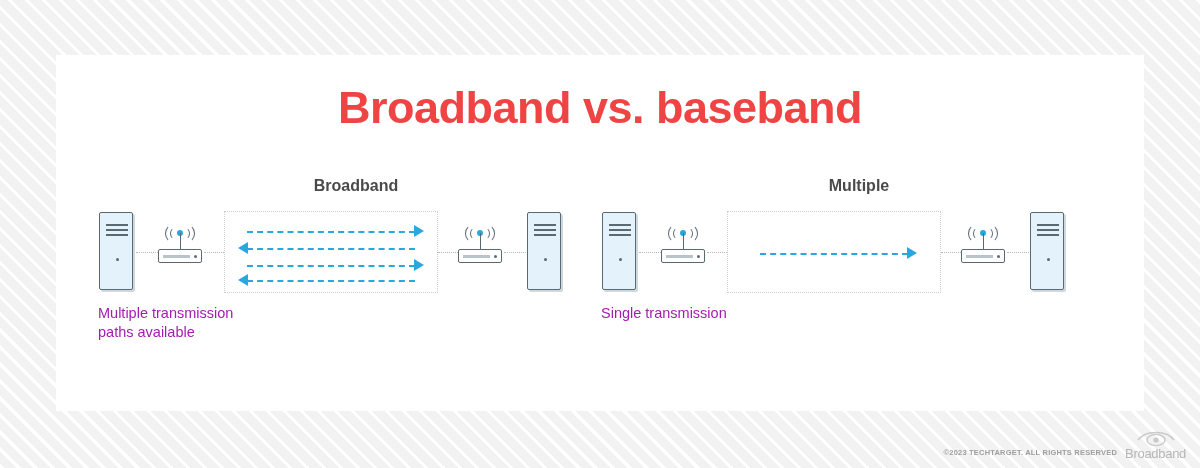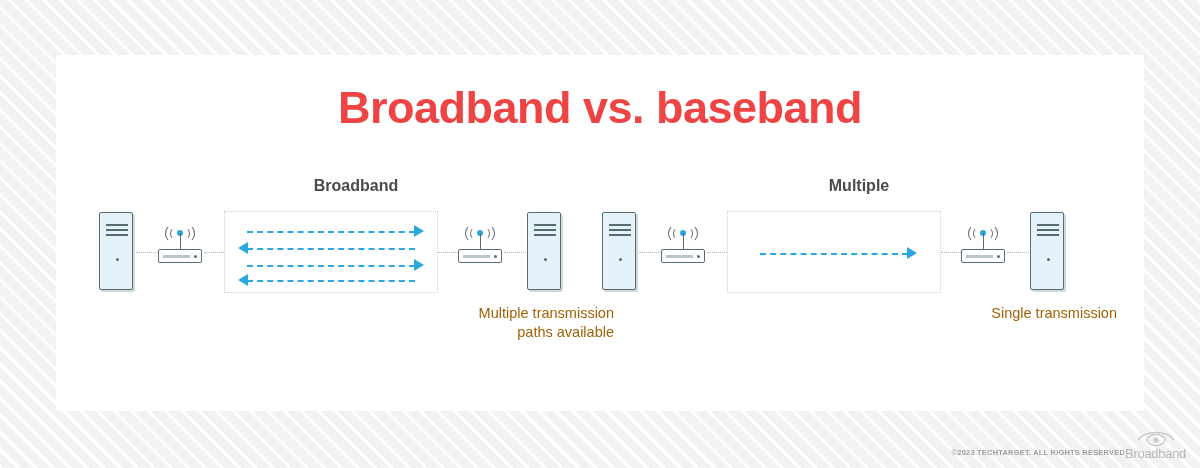--- a/index.html
+++ b/index.html
@@ -65,24 +65,24 @@
     font-weight: bold;
     color: #4a4a4c;
     white-space: nowrap;
   }
 
   .panel-caption {
     position: absolute;
     top: 127px;
     left: 0;
     width: 516px;
-    text-align: right;
+    text-align: left;
     font-size: 14.5px;
     line-height: 19px;
-    color: #a16207;
+    color: #a21caf;
   }
   .panel-caption span { display: block; }
 
   
   .diagram {
     position: absolute;
     top: 34px;
     left: 0;
     width: 516px;
     height: 90px;
@@ -252,21 +252,21 @@
     border-right: 10px solid #29a8e0;
   }
 
   
   #footer {
     position: absolute;
     right: 14px;
     bottom: 8px;
     display: flex;
     align-items: flex-end;
-    gap: 0;
+    gap: 8px;
   }
   #copyright {
     font-size: 7.5px;
     font-weight: bold;
     color: #9e9e9e;
     letter-spacing: 0.2px;
     white-space: nowrap;
     padding-bottom: 3px;
   }
   #tt-logo {

